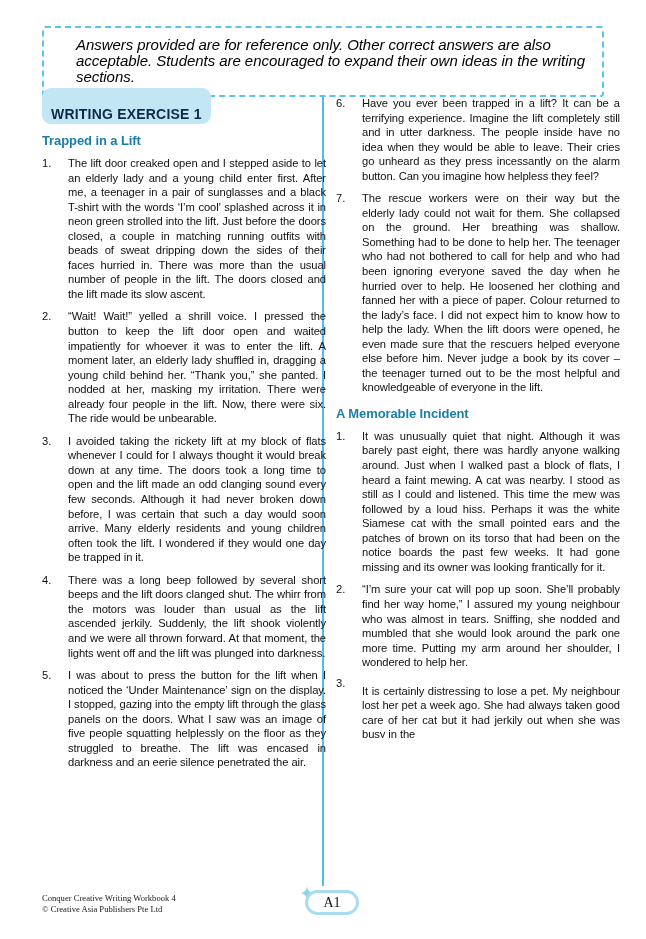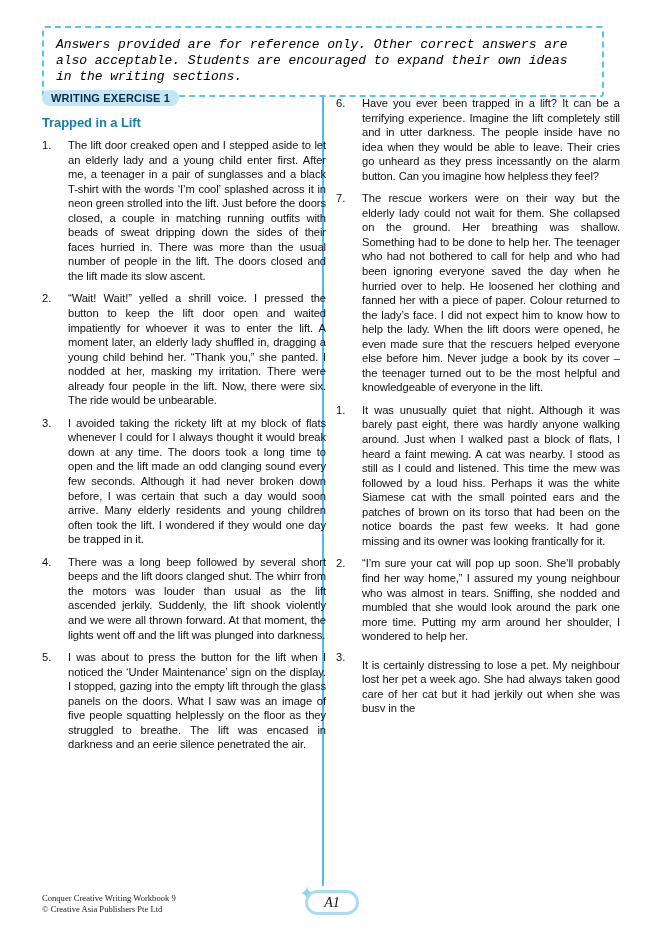--- a/index.html
+++ b/index.html
@@ -28,26 +28,27 @@
     position: absolute;
     left: 42px;
     top: 26px;
     width: 562px;
     box-sizing: border-box;
     border: 2px dashed #5BC4EA;
     border-radius: 3px;
     padding: 9px 12px 10px 12px;
   }
   .note-text {
-    font-family: Liberation Mono, monospace;
+    font-family: Liberation Sans, sans-serif;
     font-style: italic;
-    font-size: 13px;
+    font-size: 15px;
     line-height: 16px;
     color: #000000;
     letter-spacing: -0.05px;
+    margin-left: 20px;
   }
 
   
   .col-divider {
     position: absolute;
     left: 322px;
     top: 96px;
     width: 2px;
     height: 790px;
     background: #4FBDE8;
@@ -60,22 +61,22 @@
     width: 284px;
   }
   .col-left { left: 42px; }
   .col-right { left: 336px; }
 
   
   .exercise-pill {
     display: inline-block;
     background: #C3E6F5;
     border-radius: 9px;
-    padding: 2px 9px 2px 9px;
-    font-size: 11px;
+    padding: 18px 9px 2px 9px;
+    font-size: 14px;
     font-weight: bold;
     letter-spacing: 0.2px;
     color: #0E2A4A;
     margin-bottom: 6px;
   }
 
   
   .section-heading {
     font-size: 13px;
     font-weight: bold;
@@ -147,21 +148,20 @@
     width: 54px;
     height: 25px;
     box-sizing: border-box;
     border: 3px solid #A9DCF0;
     border-radius: 13px;
     background: #ffffff;
     display: flex;
     align-items: center;
     justify-content: center;
     font-family: "Liberation Serif", serif;
-    font-style: italic;
     font-size: 14px;
     color: #111111;
   }
   .badge-star {
     position: absolute;
     left: 0px;
     top: 0px;
     width: 20px;
     height: 20px;
     color: #8FD4EE;
@@ -217,39 +217,40 @@
       <li>
         <span class="num">6.</span>
         <span class="body">Have you ever been trapped in a lift? It can be a terrifying experience. Imagine the lift completely still and in utter darkness. The people inside have no idea when they would be able to leave. Their cries go unheard as they press incessantly on the alarm button. Can you imagine how helpless they feel?</span>
       </li>
       <li>
         <span class="num">7.</span>
         <span class="body">The rescue workers were on their way but the elderly lady could not wait for them. She collapsed on the ground. Her breathing was shallow. Something had to be done to help her. The teenager who had not bothered to call for help and who had been ignoring everyone saved the day when he hurried over to help. He loosened her clothing and fanned her with a piece of paper. Colour returned to the lady’s face. I did not expect him to know how to help the lady. When the lift doors were opened, he even made sure that the rescuers helped everyone else before him. Never judge a book by its cover – the teenager turned out to be the most helpful and knowledgeable of everyone in the lift.</span>
       </li>
     </ol>
 
+    <div class="section-heading spaced">A Memorable Incident</div>
 
     <ol class="items">
       <li>
         <span class="num">1.</span>
         <span class="body">It was unusually quiet that night. Although it was barely past eight, there was hardly anyone walking around. Just when I walked past a block of flats, I heard a faint mewing. A cat was nearby. I stood as still as I could and listened. This time the mew was followed by a loud hiss. Perhaps it was the white Siamese cat with the small pointed ears and the patches of brown on its torso that had been on the notice boards the past few weeks. It had gone missing and its owner was looking frantically for it.</span>
       </li>
       <li>
         <span class="num">2.</span>
         <span class="body">“I’m sure your cat will pop up soon. She’ll probably find her way home,” I assured my young neighbour who was almost in tears. Sniffing, she nodded and mumbled that she would look around the park one more time. Putting my arm around her shoulder, I wondered to help her.</span>
       </li>
       <li class="clipped">
         <span class="num">3.</span>
         <span class="body">It is certainly distressing to lose a pet. My neighbour lost her pet a week ago. She had always taken good care of her cat but it had jerkily out when she was busy in the</span>
       </li>
     </ol>
   </div>
 
   <div class="footer-credit">
-    <div>Conquer Creative Writing Workbook 9</div>
+    <div>Conquer Creative Writing Workbook 4</div>
     <div>© Creative Asia Publishers Pte Ltd</div>
   </div>
 
   <div class="page-badge-wrap">
     <div class="badge-star">✦</div>
     <div class="page-badge">A1</div>
   </div>
 
 </div>
 

